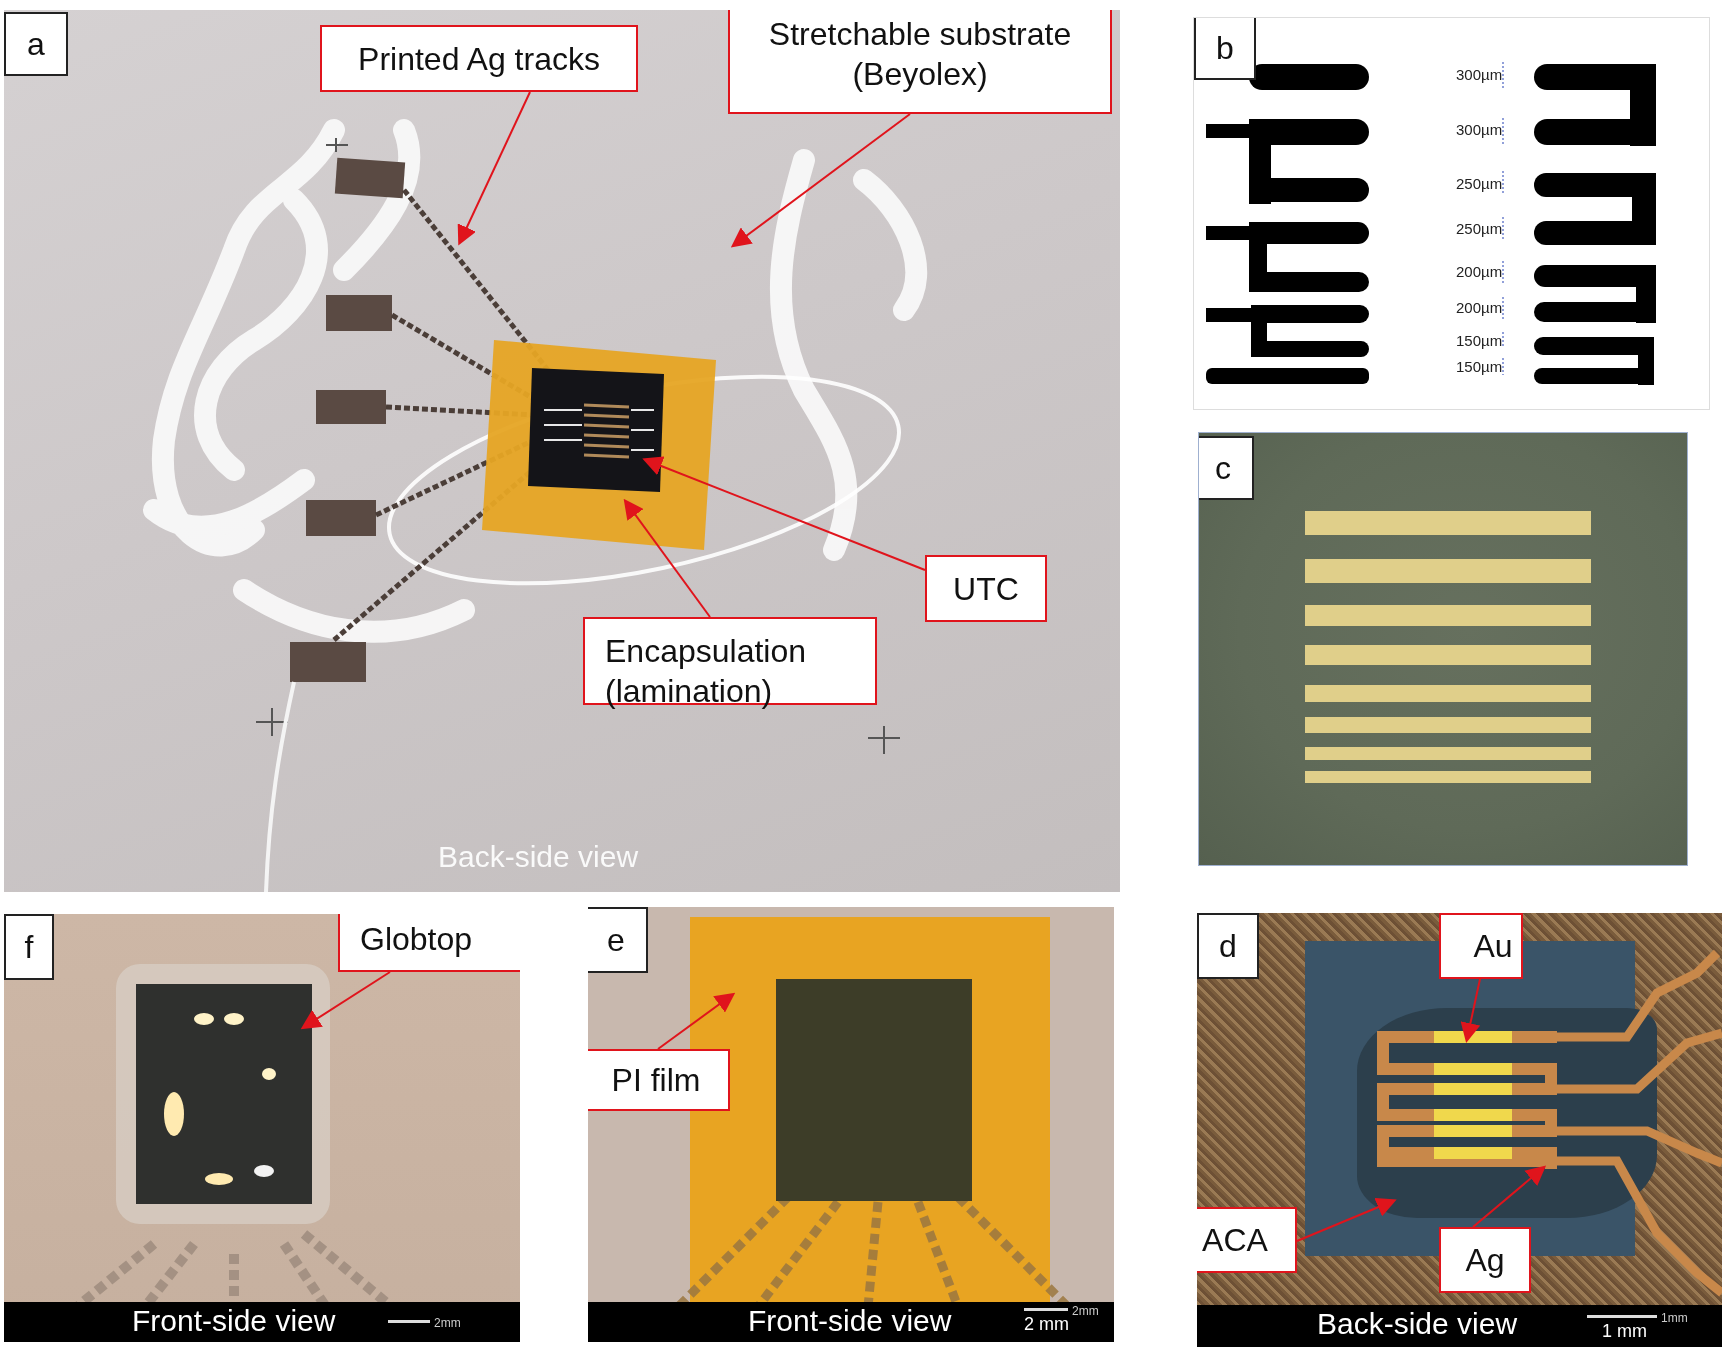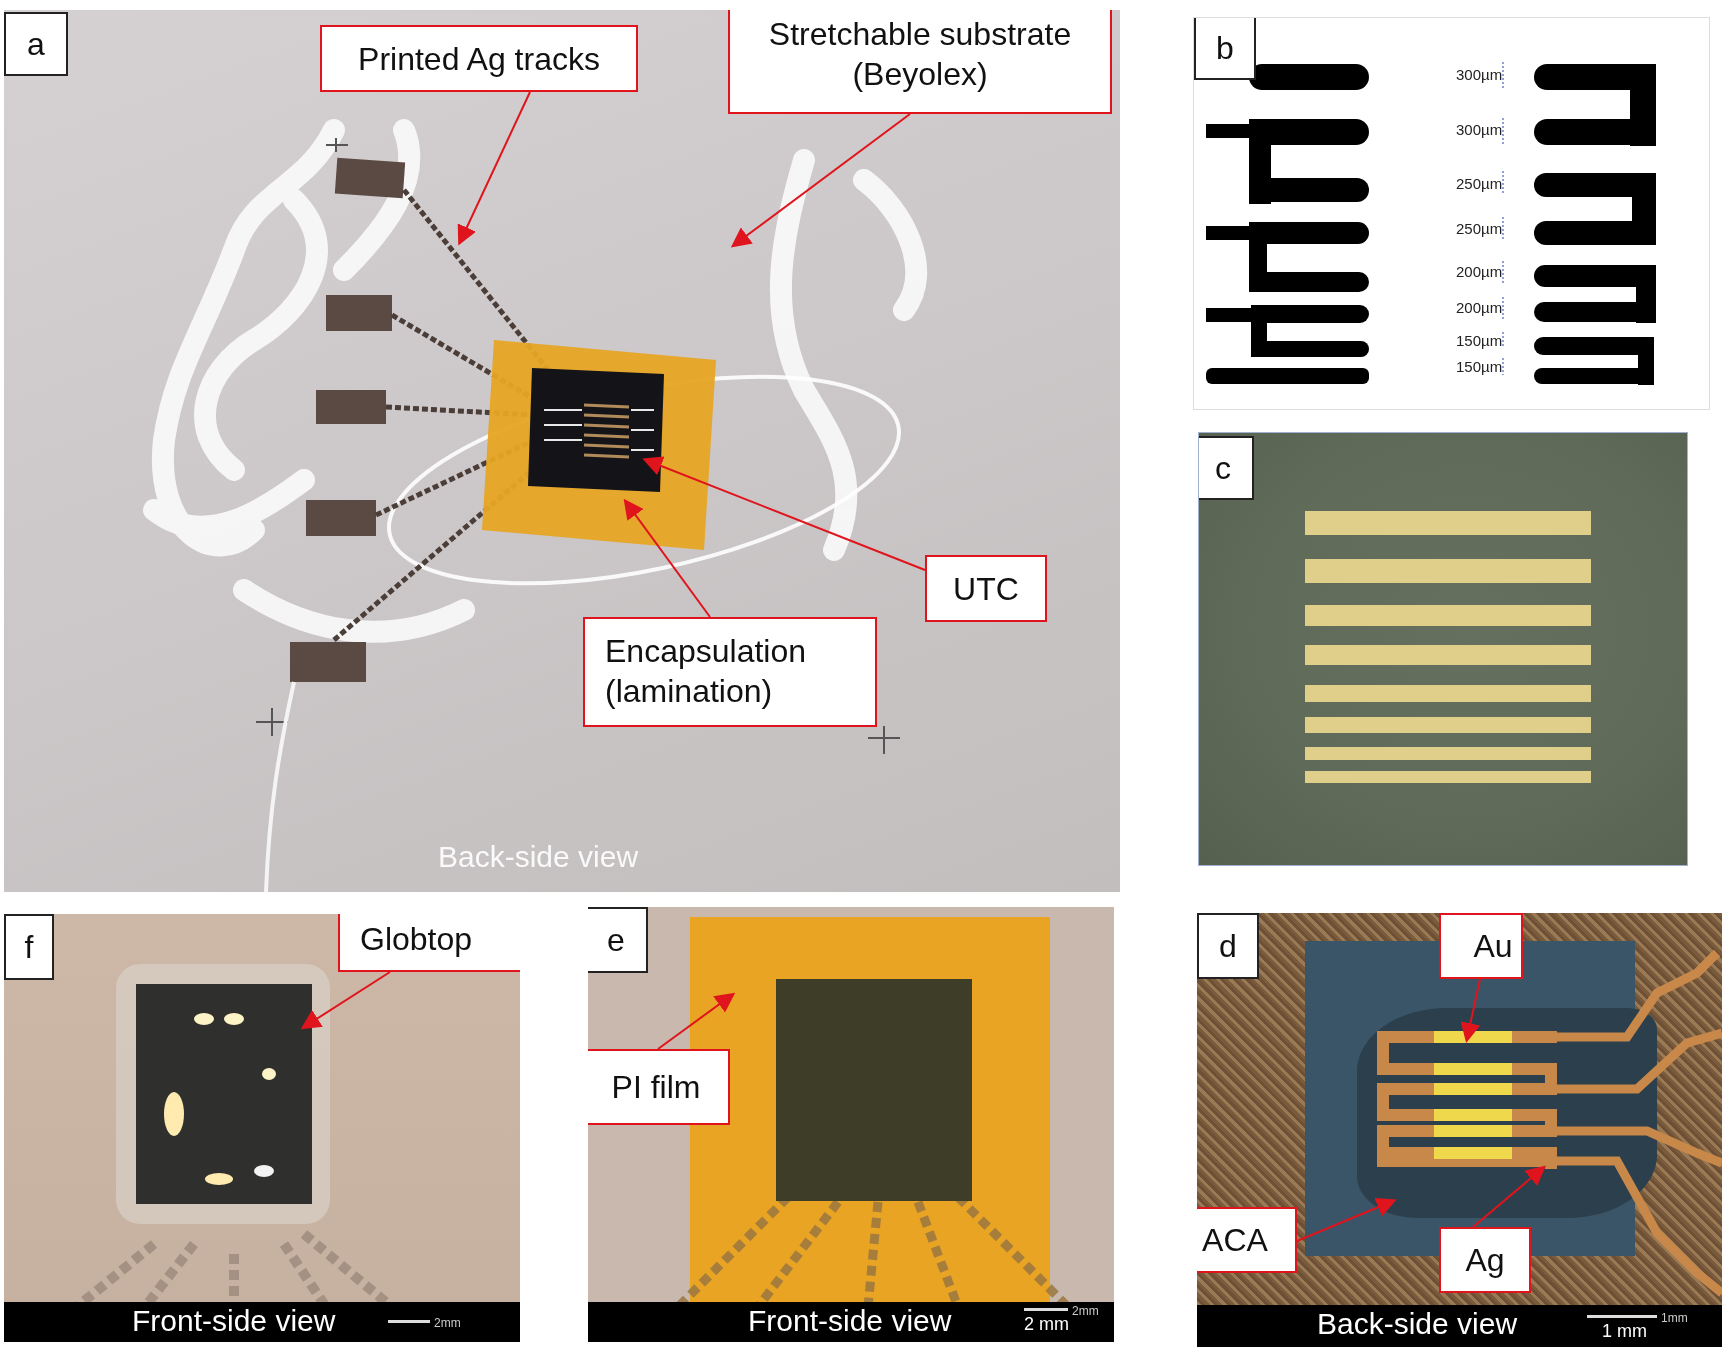--- a/index.html
+++ b/index.html
@@ -89,21 +89,21 @@
 
   <div class="callout" style="left:724px;top:-6px;width:384px;height:110px;text-align:center;padding-top:8px;">
     <div>Stretchable substrate</div>
     <div>(Beyolex)</div>
   </div>
 
   <div class="callout" style="left:921px;top:545px;width:122px;height:67px;display:flex;align-items:center;justify-content:center;">
     <span>UTC</span>
   </div>
 
-  <div class="callout" style="left:579px;top:607px;width:294px;height:110px;padding:12px 0 0 20px;">
+  <div class="callout" style="left:579px;top:607px;width:294px;height:88px;padding:12px 0 0 20px;">
     <div>Encapsulation</div>
     <div>(lamination)</div>
   </div>
 
   <div style="position:absolute;left:434px;top:830px;font-size:30px;color:#fafafa;">Back-side view</div>
 
   <svg class="arrows" width="1116" height="882">
     <defs>
         <marker id="ah" markerWidth="10" markerHeight="10" refX="8" refY="5" orient="auto">
           <path d="M0,0 L10,5 L0,10 z" fill="#e0141c"></path>
@@ -229,21 +229,21 @@
     <g fill="none" stroke="#9b7740" stroke-width="9" stroke-dasharray="10 6" opacity="0.85">
       <path d="M200 290 L90 400"></path>
         <path d="M250 295 L170 400"></path>
         <path d="M290 295 L280 400"></path>
         <path d="M330 295 L370 400"></path>
         <path d="M370 290 L480 400"></path>
     </g>
   </svg>
   <div style="position:absolute;left:188px;top:72px;width:196px;height:222px;background:#3d3d28;"></div>
   <div class="plabel" style="left:-4px;top:0;width:64px;height:66px;">e</div>
-  <div class="callout" style="left:-6px;top:142px;width:148px;height:76px;display:flex;align-items:center;justify-content:center;">
+  <div class="callout" style="left:-6px;top:142px;width:148px;height:62px;display:flex;align-items:center;justify-content:center;">
     <span>PI film</span>
   </div>
   <div class="caption-bar">
     <span class="txt" style="left:160px;">Front-side view</span>
     <div class="scalebar" style="left:436px;top:6px;width:44px;"></div>
     <span class="scale-text" style="left:436px;top:12px;">2 mm</span>
     <span class="scale-small" style="left:484px;top:2px;">2mm</span>
   </div>
   <svg class="arrows" width="526" height="435">
     <defs>

